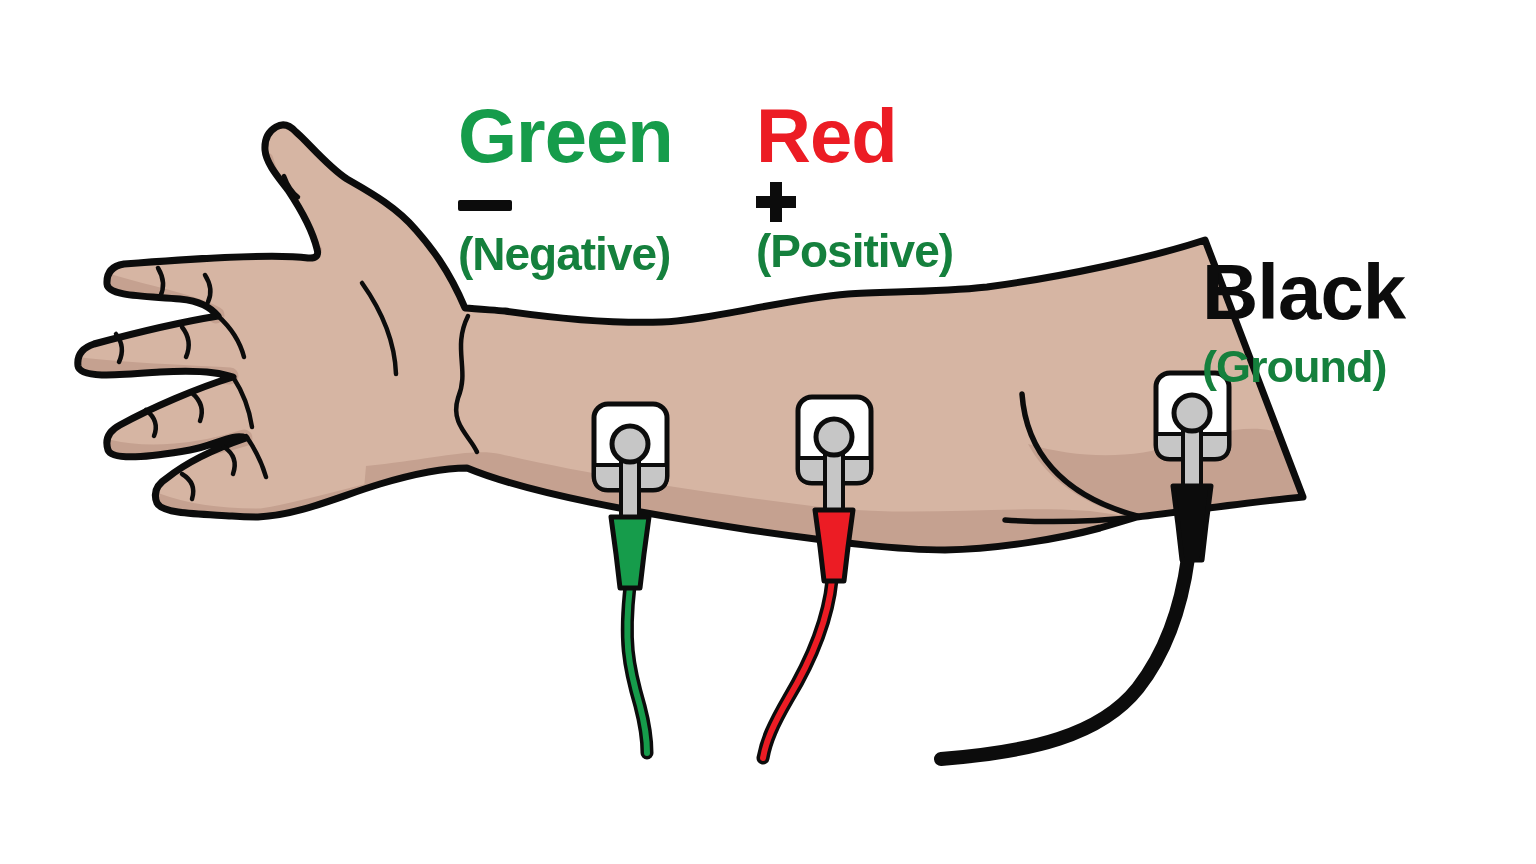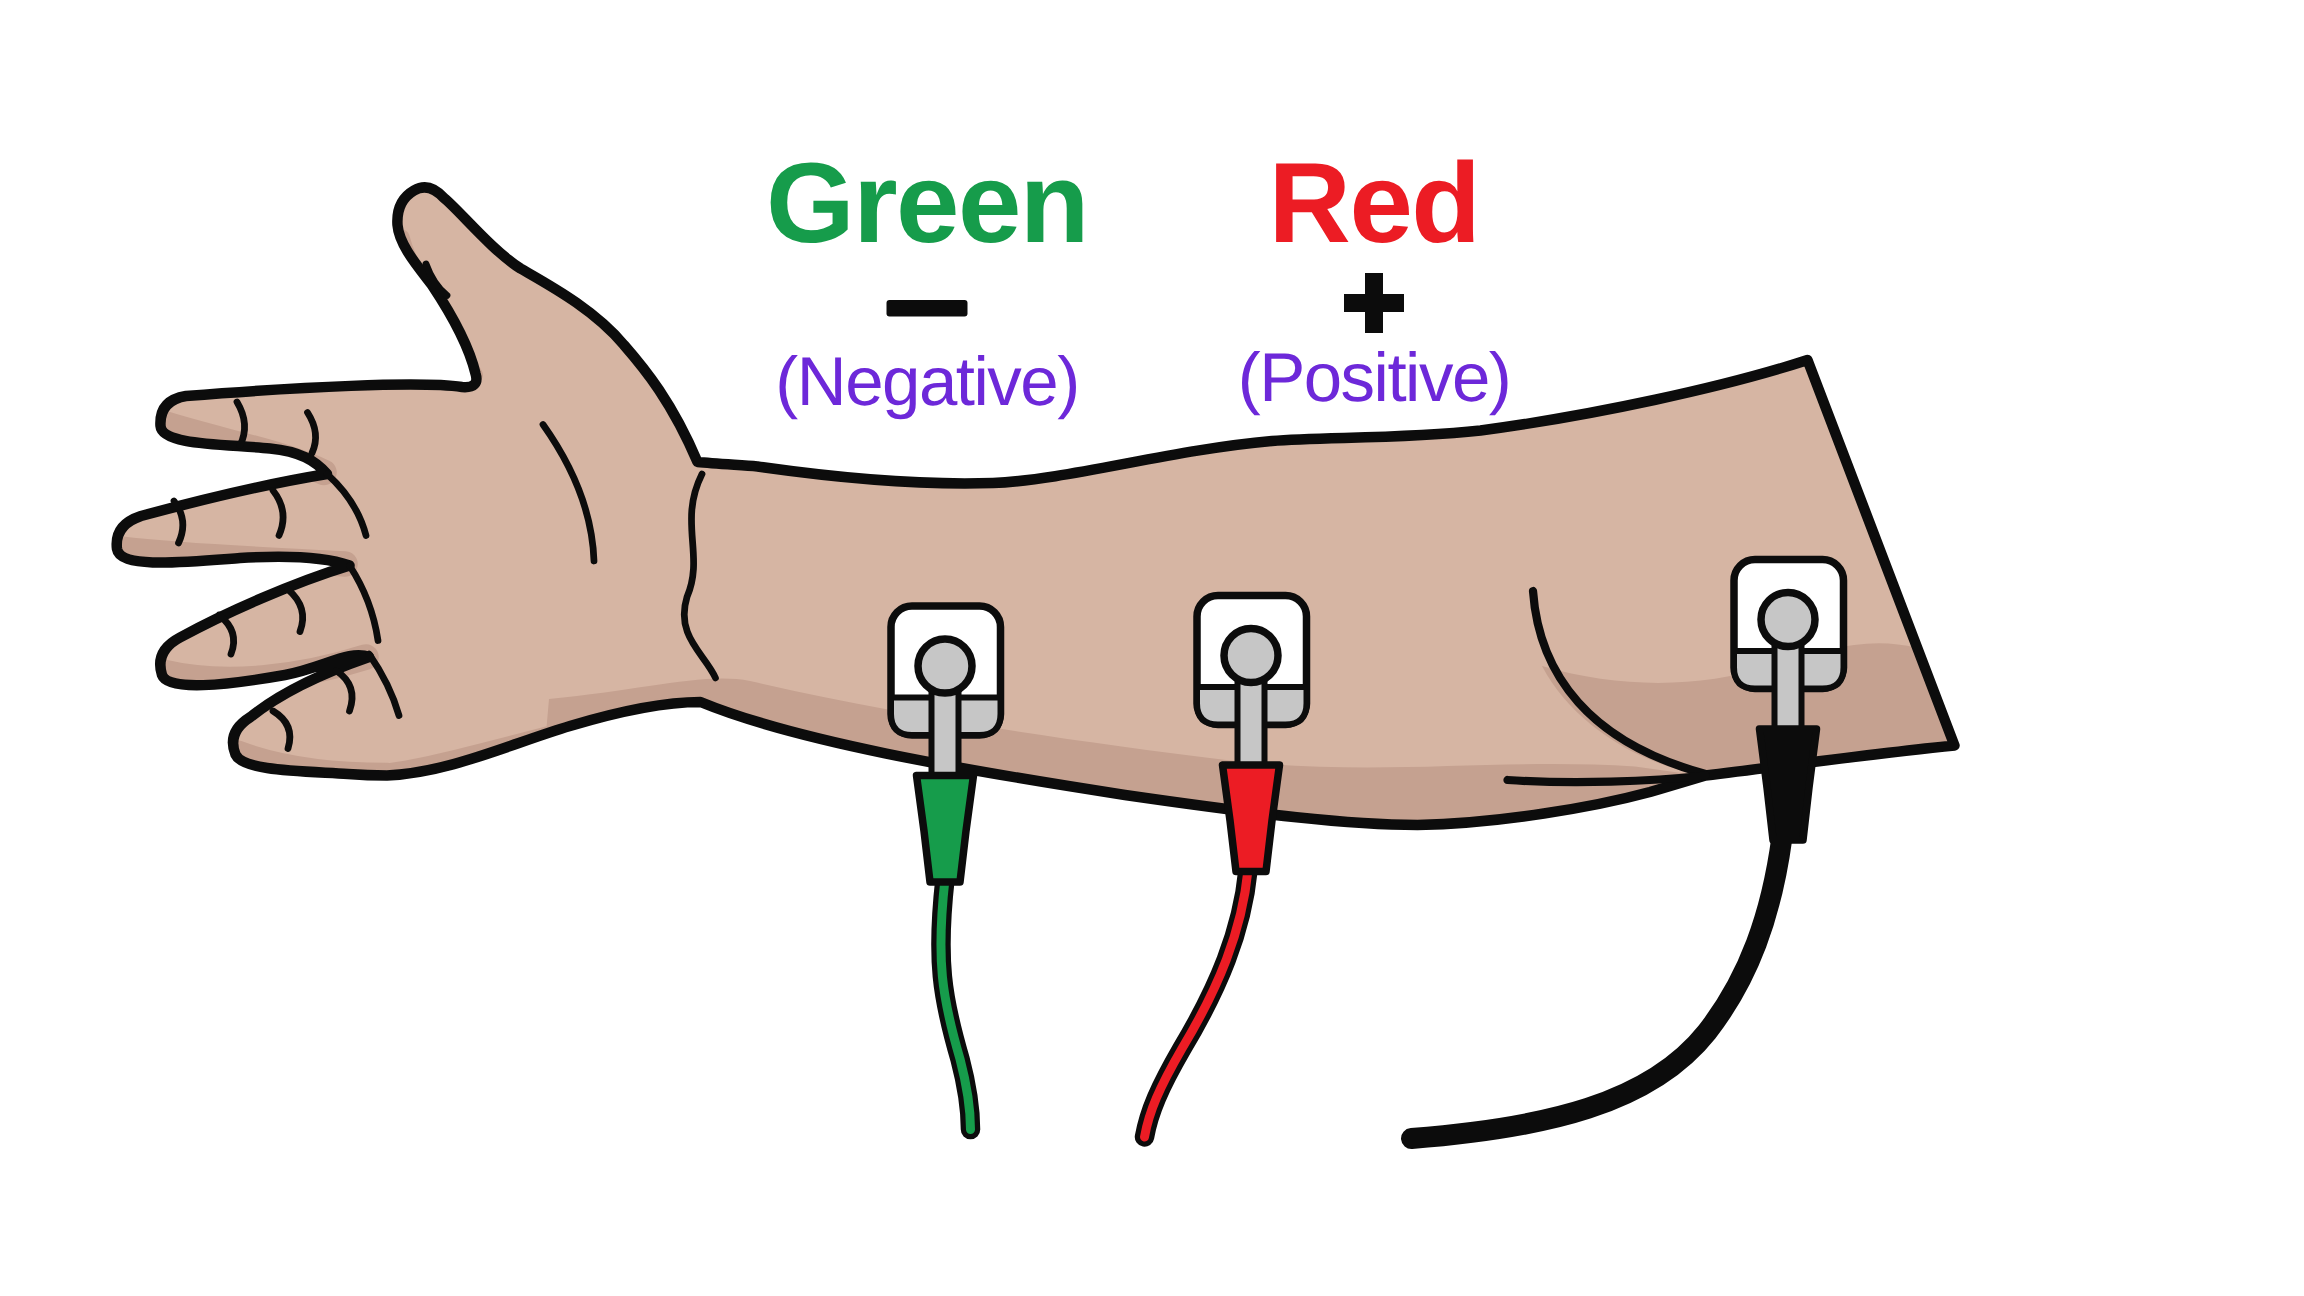--- a/index.html
+++ b/index.html
@@ -1,28 +1,28 @@
 <!DOCTYPE html>
 <html><head>
 <meta charset="utf-8">
 <style>
   html,body{margin:0;padding:0;background:#ffffff;}
   body{width:1536px;height:864px;position:relative;overflow:hidden;
        font-family:"Liberation Sans","DejaVu Sans",sans-serif;}
   .stage{position:absolute;inset:0;}
   svg{position:absolute;left:0;top:0;}
-  .label{position:absolute;width:320px;display:flex;flex-direction:column;align-items:center;text-align:center;}
+  .label{position:absolute;width:320px;display:flex;flex-direction:column;align-items:flex-start;text-align:center;}
   .label-green{left:458px;top:98px;}
   .label-red{left:756px;top:98px;}
   .label-black{left:1202px;top:250px;}
   .lead-name{font-weight:bold;font-size:76px;line-height:76px;letter-spacing:-1px;}
   .lead-name.green{color:#169C4B;}
   .lead-name.red{color:#EC1C24;}
   .lead-name.black{color:#0C0C0C;font-size:78px;line-height:84px;}
-  .lead-sub{font-weight:normal;font-size:46px;line-height:46px;color:#6d28d9;letter-spacing:-1px;}
+  .lead-sub{font-weight:bold;font-size:46px;line-height:46px;color:#15803d;letter-spacing:-1px;}
   .label-green .lead-sub{margin-top:20px;}
   .label-red .lead-sub{margin-top:6px;}
   .label-black .lead-sub{margin-top:10px;font-size:45px;}
   .sym-minus{margin-top:26px;width:54px;height:11px;background:#0C0C0C;border-radius:2px;}
   .sym-plus{margin-top:8px;position:relative;width:40px;height:40px;}
   .sym-plus::before{content:"";position:absolute;left:0;top:14px;width:40px;height:12px;background:#0C0C0C;}
   .sym-plus::after{content:"";position:absolute;left:14px;top:0;width:12px;height:40px;background:#0C0C0C;}
 </style>
 </head>
 <body>
@@ -119,14 +119,18 @@
     <div class="sym-minus" aria-label="−"></div>
     <div class="lead-sub">(Negative)</div>
   </div>
 
   <div class="label label-red">
     <div class="lead-name red">Red</div>
     <div class="sym-plus" aria-label="+"></div>
     <div class="lead-sub">(Positive)</div>
   </div>
 
+  <div class="label label-black">
+    <div class="lead-name black">Black</div>
+    <div class="lead-sub">(Ground)</div>
+  </div>
 
 </div>
 
 </body></html>

